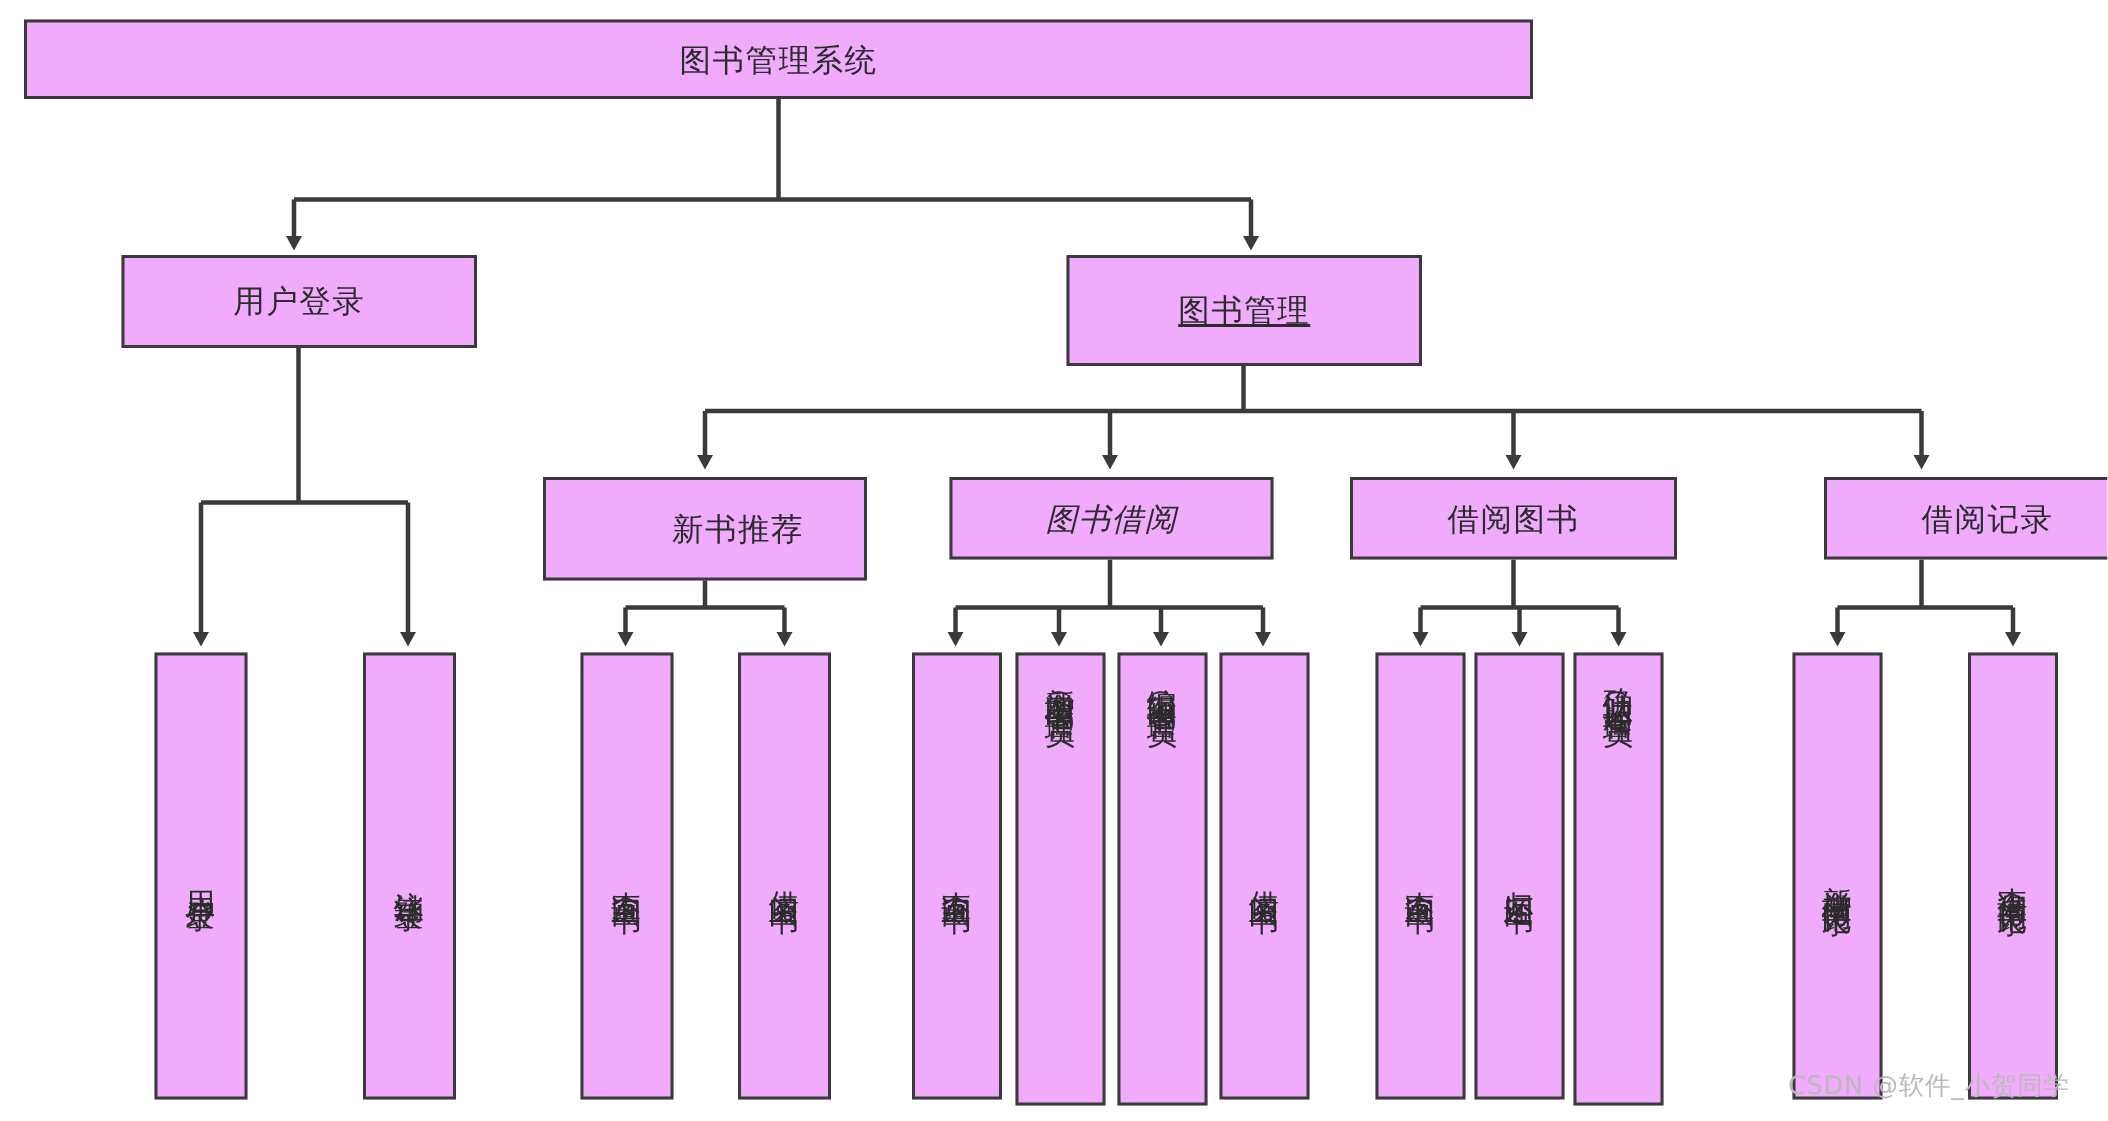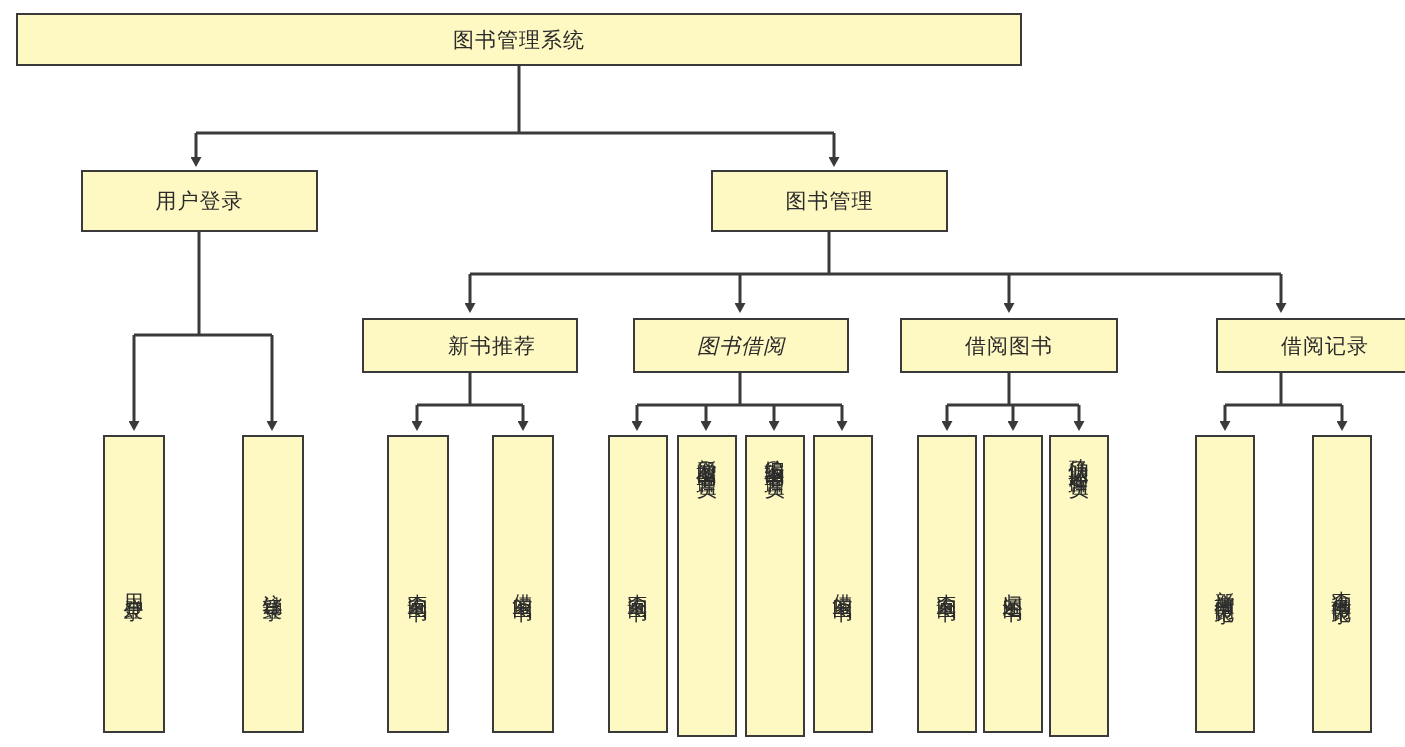--- a/index.html
+++ b/index.html
@@ -21,21 +21,21 @@
     position: absolute;
     left: 0;
     top: 0;
     width: 1405px;
     height: 747px;
   }
   .node {
     position: absolute;
     box-sizing: border-box;
     border: 2px solid #3a3a3a;
-    background: #fef9c3;
+    background: #f0abfc;
     display: flex;
     align-items: center;
     justify-content: center;
     color: #2b2b2b;
     z-index: 2;
   }
   .node.horiz {
     font-size: 21px;
     letter-spacing: 1px;
   }
@@ -122,25 +122,25 @@
   </svg>
 
   <div class="node horiz" style="left:16px; top:13px; width:1006px; height:53px;">
     <span>图书管理系统</span>
   </div>
 
   <div class="node horiz" style="left:81px; top:170px; width:237px; height:62px;">
     <span>用户登录</span>
   </div>
 
-  <div class="node horiz" style="left:711px; top:170px; width:237px; height:62px;">
+  <div class="node horiz" style="left:711px; top:170px; width:237px; height:74px;text-decoration:underline;">
     <span>图书管理</span>
   </div>
 
-  <div class="node horiz" style="left:362px; top:318px; width:216px; height:55px;padding-left:44px;">
+  <div class="node horiz" style="left:362px; top:318px; width:216px; height:69px;padding-left:44px;">
     <span>新书推荐</span>
   </div>
 
   <div class="node horiz" style="left:633px; top:318px; width:216px; height:55px;font-style:italic;">
     <span>图书借阅</span>
   </div>
 
   <div class="node horiz" style="left:900px; top:318px; width:218px; height:55px;">
     <span>借阅图书</span>
   </div>
@@ -194,14 +194,15 @@
   </div>
 
   <div class="node vert midalign" style="left:1195px; top:435px; width:60px; height:298px;">
     <span class="vtext">新增借阅记录</span>
   </div>
 
   <div class="node vert midalign" style="left:1312px; top:435px; width:60px; height:298px;">
     <span class="vtext">查询借阅记录</span>
   </div>
 
+  <div class="watermark">CSDN @软件_小贺同学</div>
 
 </div>
 
 </body></html>

